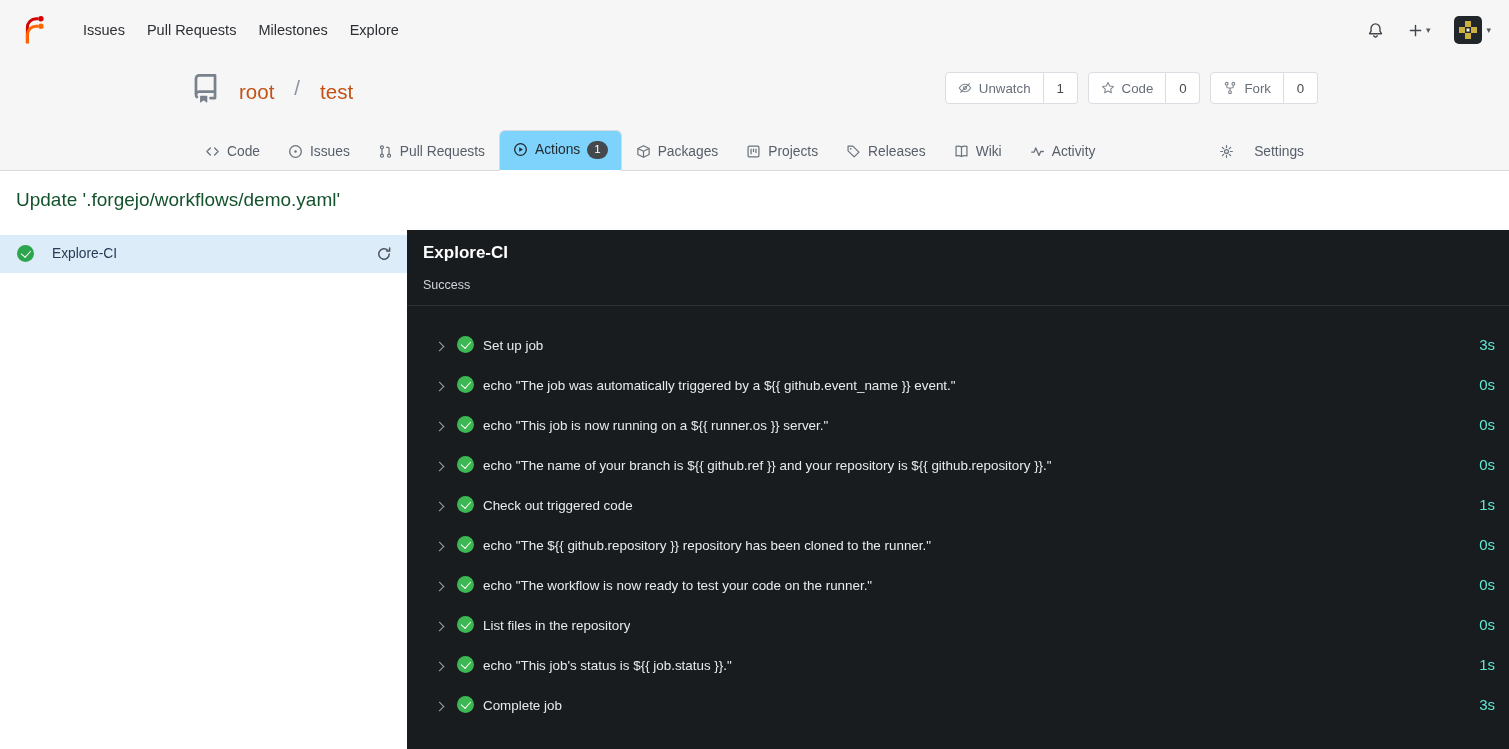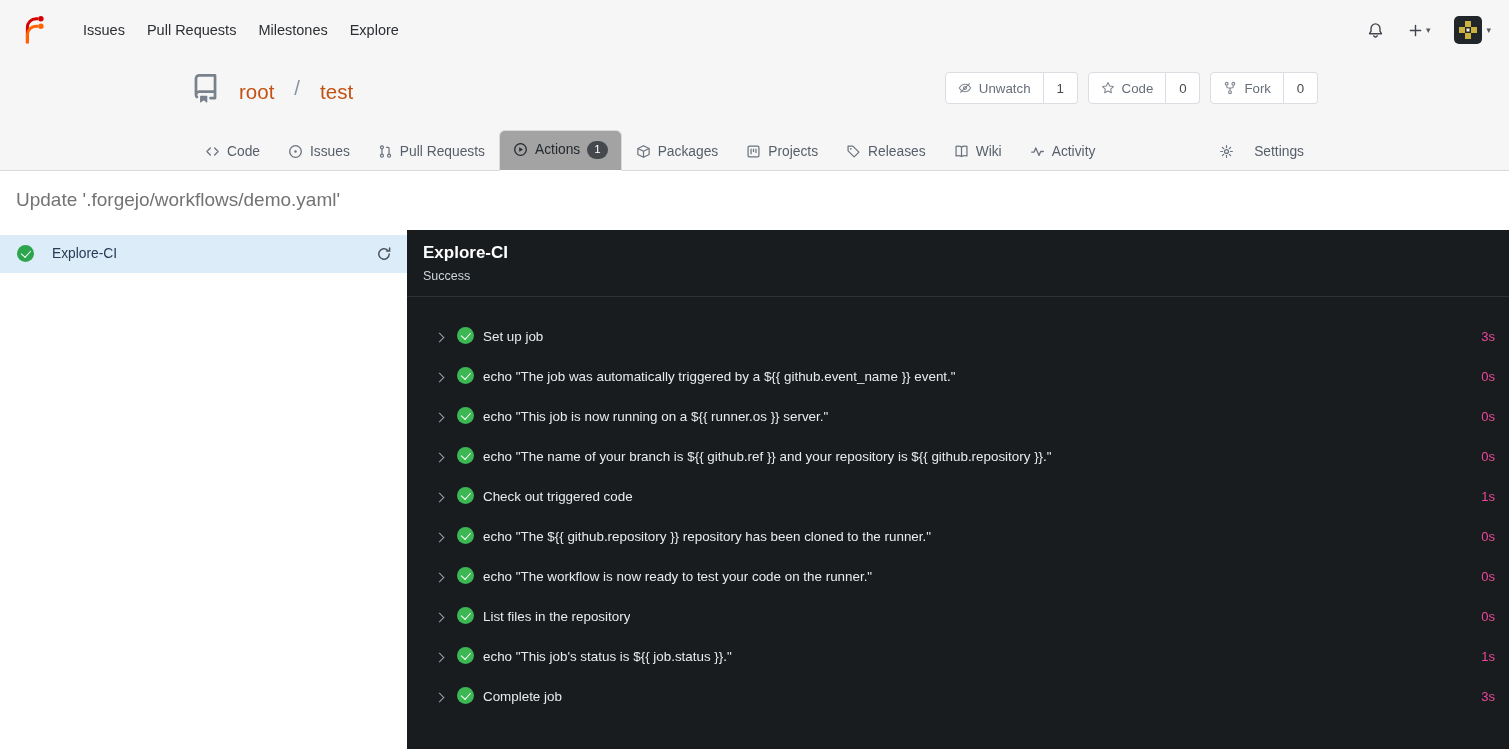--- a/index.html
+++ b/index.html
@@ -64,47 +64,47 @@
   
   .tabs { display: flex; align-items: flex-end; margin-top: 14px; position: relative; z-index: 1; }
   .tab {
     display: flex; align-items: center; gap: 7px;
     padding: 10px 13px 11px;
     font-size: 13.8px; color: #57606a;
     border: 1px solid transparent;
     border-radius: 6px 6px 0 0;
   }
   .tab .ticon { display: flex; color: #6a737d; }
-  .tab.active { background: #a3a3a3; border-color: #d7dade; border-bottom-color: #ffffff; color: #24292f; }
+  .tab.active { background: #7dd3fc; border-color: #d7dade; border-bottom-color: #ffffff; color: #24292f; }
   .tab.active .ticon { color: #24292f; }
   .tab-badge {
     background: #45494e; color: #ffffff; font-size: 11.5px;
     padding: 2px 7px; border-radius: 10px; line-height: 1.2;
   }
   .tab-settings { margin-left: auto; gap: 20px; }
 
   
   .run-title-wrap { flex: 0 0 59px; display: flex; align-items: center; padding: 0 16px; }
-  .run-title { font-size: 19px; font-weight: 400; color: #737373; }
+  .run-title { font-size: 19px; font-weight: 400; color: #14532d; }
 
   
   .run-layout { flex: 1 1 auto; display: flex; min-height: 0; }
   .jobs-sidebar { width: 407px; flex: 0 0 407px; padding-top: 5px; background: #ffffff; }
   .job-item {
     height: 38px; display: flex; align-items: center; gap: 9px;
     padding: 0 15px 0 17px; background: #dcedf9; cursor: pointer;
   }
   .job-name { font-size: 13.8px; color: #283a55; }
   .job-rerun { margin-left: auto; color: #4d5archive8; color: #4d545c; display: flex; cursor: pointer; }
 
   
   .log-panel { flex: 1 1 auto; background: #191c1f; display: flex; flex-direction: column; min-width: 0; }
   .log-header { padding: 13px 16px 13px; border-bottom: 1px solid #2d3237; }
   .log-title { color: #ffffff; font-size: 17px; font-weight: 600; }
-  .log-status { color: #ced4da; font-size: 12.5px; margin-top: 6px; }
+  .log-status { color: #ced4da; font-size: 12.5px; margin-top: 15px; }
   .steps { padding: 7px 0; overflow: hidden; }
   .step-row {
     height: 40px; display: flex; align-items: flex-end;
     padding: 0 14px 0 27px; cursor: pointer;
   }
   .chev { width: 13px; height: 13px; position: relative; flex: 0 0 auto; margin-right: 10px; }
   .chev::before {
     content: ""; position: absolute; left: 2px; top: 3px;
     width: 6px; height: 6px;
     border-top: 1.8px solid #9aa2aa; border-right: 1.8px solid #9aa2aa;
@@ -115,21 +115,21 @@
     background: #3db654; position: relative; flex: 0 0 auto; margin-right: 9px;
   }
   .check::after {
     content: ""; position: absolute; left: 5.5px; top: 3.2px;
     width: 4.5px; height: 8px;
     border-right: 1.9px solid #ffffff; border-bottom: 1.9px solid #ffffff;
     transform: rotate(42deg);
   }
   .check.light { background: #2da44e; }
   .step-name { font-size: 13.4px; color: #e8eaed; white-space: nowrap; overflow: hidden; }
-  .step-dur { margin-left: auto; font-size: 13px; color: #ec4899; padding-left: 12px; }
+  .step-dur { margin-left: auto; font-size: 15px; color: #5eead4; padding-left: 12px; }
 
   svg { display: block; }
 </style>
 </head>
 <body>
 
 <nav class="navbar">
   <a class="logo">
     <svg width="30" height="30" viewBox="0 0 24 24" fill="none">
       <path d="M7.5 22.5 V10 a7 7 0 0 1 7-7 h1.5" stroke="#d40000" stroke-width="2.4"></path>

